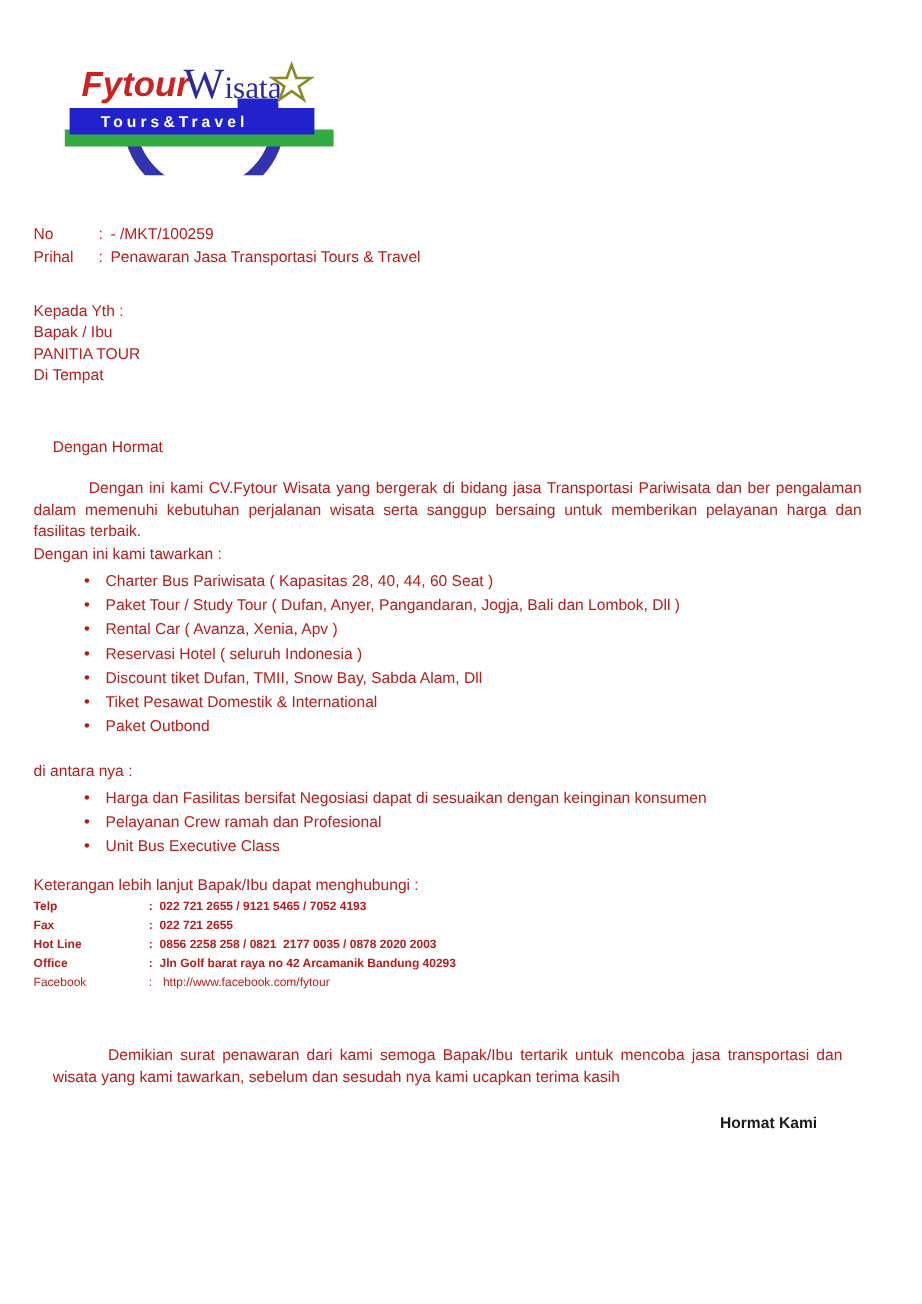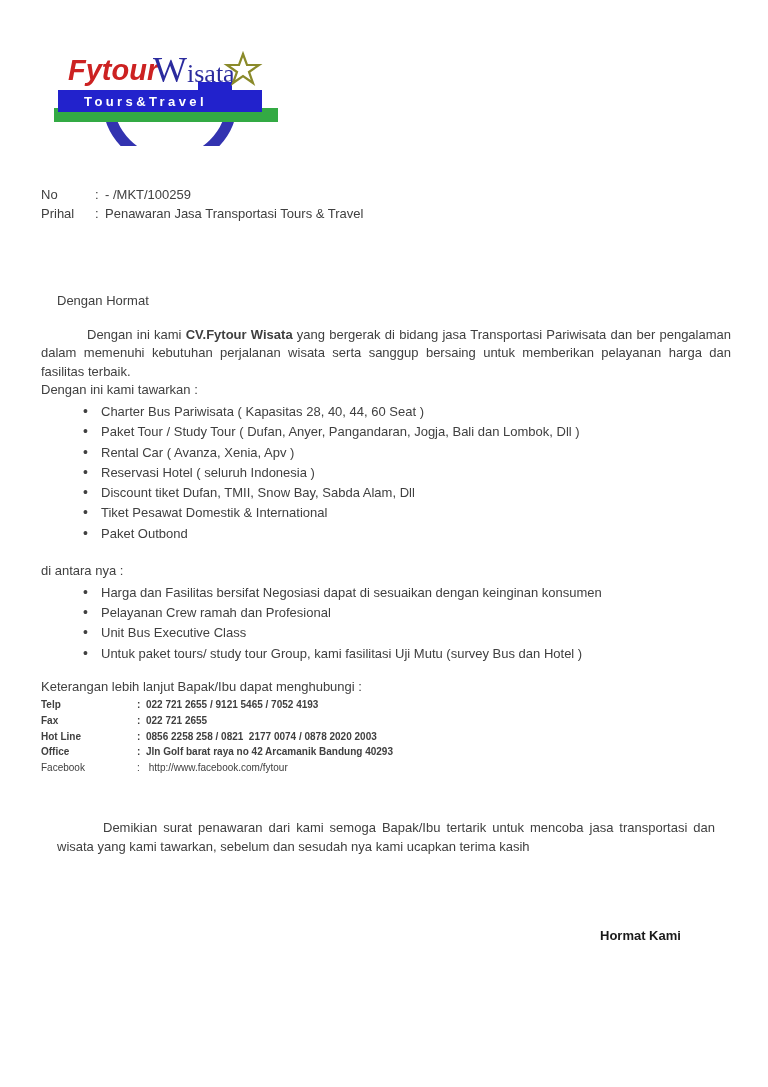--- a/index.html
+++ b/index.html
@@ -25,26 +25,26 @@
     left: 50px;
     top: 38px;
     width: 240px;
     height: 108px;
   }
   .logo-svg { display: block; }
 
   
   .letter {
     position: absolute;
-    left: 41px;
+    left: 28px;
     top: 186px;
     width: 690px;
     font-size: 13px;
     line-height: 1.38;
-    color: #404040;
+    color: #b91c1c;
   }
 
   .meta-table {
     border-collapse: collapse;
     font-size: 13px;
   }
   .meta-table td {
     padding: 0 0 1px 0;
     vertical-align: top;
     white-space: pre;
@@ -123,21 +123,21 @@
   }
   .sign-name {
     position: absolute;
     left: 600px;
     top: 1011px;
     font-size: 13px;
     font-weight: bold;
     white-space: pre;
     text-align: right;
   }
-  b { font-weight: bold; }
+  b { font-weight: normal; }
 </style>
 </head>
 <body>
 
 <div id="page">
 
   <div class="logo-block">
     <svg class="logo-svg" width="240" height="108" viewBox="0 0 240 108">
 
       <path d="M 58 62 A 62 62 0 0 0 182 62" fill="none" stroke="#3333b0" stroke-width="11"></path>
@@ -169,20 +169,26 @@
       <tr>
         <td class="meta-label">Prihal</td>
         <td class="meta-sep">:</td>
         <td>Penawaran Jasa Transportasi Tours &amp; Travel</td>
       </tr>
     </tbody>
       </table>
 
     <div class="spacer-26"></div>
 
+    <div>
+      <div class="addr-line">Kepada Yth :</div>
+      <div class="addr-line">Bapak / Ibu</div>
+      <div class="addr-line">PANITIA TOUR</div>
+      <div class="addr-line">Di Tempat</div>
+    </div>
 
     <div class="spacer-26"></div>
 
     <p class="salutation">Dengan Hormat</p>
 
     <p class="para indent">
       <span>Dengan ini kami </span><b>CV.Fytour Wisata</b><span> yang bergerak di bidang jasa Transportasi  Pariwisata dan ber pengalaman dalam memenuhi kebutuhan perjalanan  wisata  serta  sanggup bersaing untuk memberikan pelayanan harga dan fasilitas terbaik.</span>
     </p>
 
     <p class="plain-line">Dengan ini kami tawarkan :</p>
@@ -198,21 +204,20 @@
     </ul>
 
     <div class="spacer-18"></div>
 
     <p class="plain-line">di antara nya :</p>
 
     <ul class="bullets">
       <li>Harga dan Fasilitas bersifat Negosiasi dapat di sesuaikan dengan keinginan konsumen</li>
       <li>Pelayanan Crew ramah dan Profesional</li>
       <li>Unit Bus Executive Class</li>
-      <li>Untuk paket tours/ study tour Group, kami fasilitasi Uji Mutu (survey Bus dan Hotel )</li>
     </ul>
 
     <div class="spacer-14"></div>
 
     <p class="plain-line">Keterangan lebih lanjut Bapak/Ibu dapat menghubungi :</p>
 
     <table class="contact-table">
       <tbody>
           <tr class="contact-row-bold">
         <td class="contact-label">Telp</td>
@@ -220,21 +225,21 @@
         <td>022 721 2655 / 9121 5465 / 7052 4193</td>
       </tr>
       <tr class="contact-row-bold">
         <td class="contact-label">Fax</td>
         <td class="contact-colon">:</td>
         <td>022 721 2655</td>
       </tr>
       <tr class="contact-row-bold">
         <td class="contact-label">Hot Line</td>
         <td class="contact-colon">:</td>
-        <td>0856 2258 258 / 0821  2177 0074 / 0878 2020 2003</td>
+        <td>0856 2258 258 / 0821  2177 0035 / 0878 2020 2003</td>
       </tr>
       <tr class="contact-row-bold">
         <td class="contact-label">Office</td>
         <td class="contact-colon">:</td>
         <td>Jln Golf barat raya no 42 Arcamanik Bandung 40293</td>
       </tr>
       <tr>
         <td class="contact-label">Facebook</td>
         <td class="contact-colon">:</td>
         <td> http://www.facebook.com/fytour</td>

